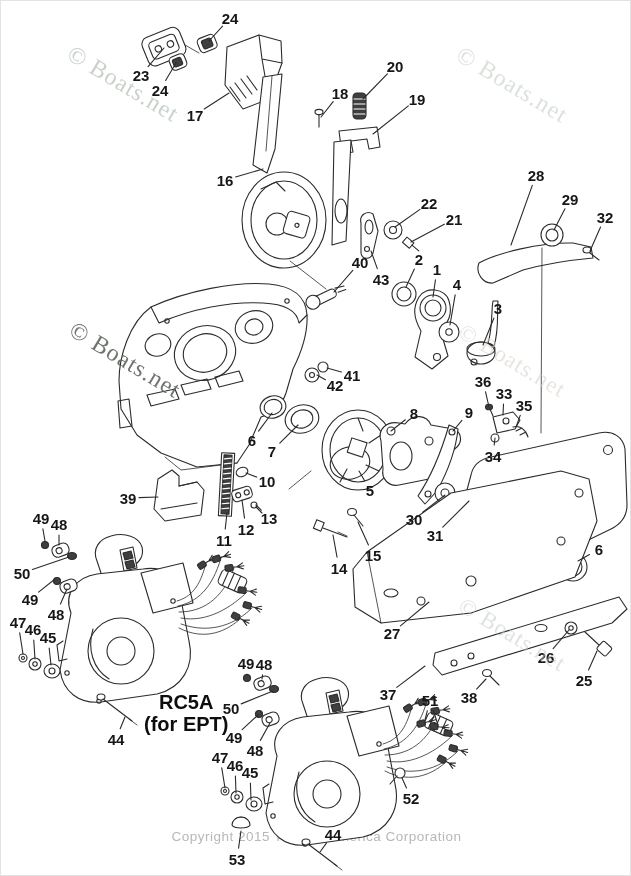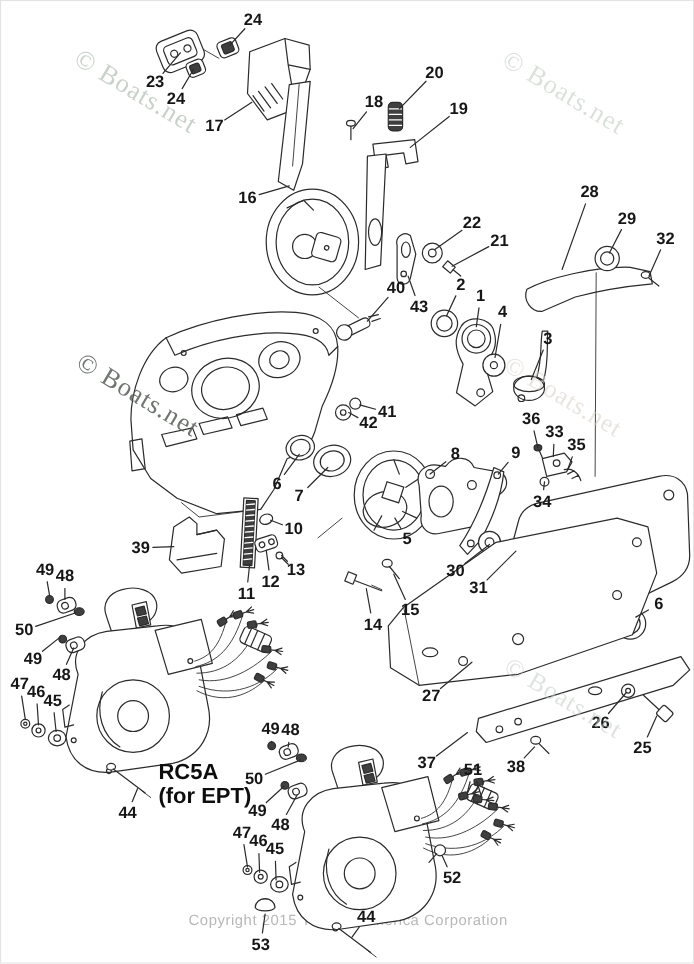--- a/index.html
+++ b/index.html
@@ -519,18 +519,18 @@
   </svg>
 
   <div class="wm-layer" id="wm-layer">
       <div class="watermark" style="left: 122px; top: 83px; font-size: 24px; color: rgb(183, 195, 185); opacity: 0.75; transform: translate(-50%, -50%) rotate(31deg);">© Boats.net</div>
       <div class="watermark" style="left: 511px; top: 84px; font-size: 24px; color: rgb(195, 205, 195); opacity: 0.6; transform: translate(-50%, -50%) rotate(31deg);">© Boats.net</div>
       <div class="watermark" style="left: 124px; top: 359px; font-size: 24px; color: rgb(93, 99, 93); opacity: 0.88; transform: translate(-50%, -50%) rotate(31deg);">© Boats.net</div>
       <div class="watermark" style="left: 511px; top: 360px; font-size: 23px; color: rgb(214, 207, 199); opacity: 0.55; transform: translate(-50%, -50%) rotate(31deg);">© Boats.net</div>
       <div class="watermark" style="left: 511px; top: 634px; font-size: 23px; color: rgb(197, 205, 198); opacity: 0.55; transform: translate(-50%, -50%) rotate(31deg);">© Boats.net</div>
     </div>
   <div class="label-layer" id="label-layer">
-      <div class="model-label" style="left: 143px; top: 691px;">
+      <div class="model-label" style="left: 143px; top: 691px; text-align: center;">
         <div class="t">RC5A</div>
         <div class="s">(for EPT)</div>
       </div>
     </div>
 </div>
 
 </body></html>

